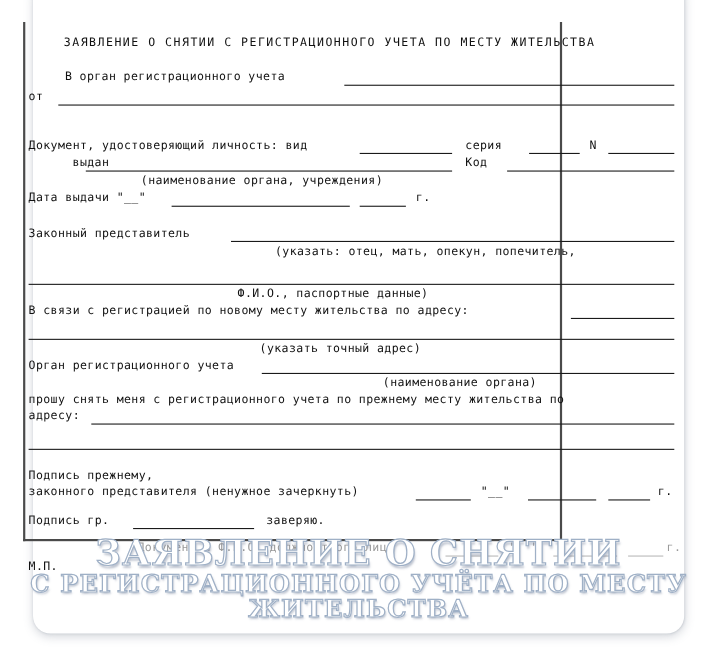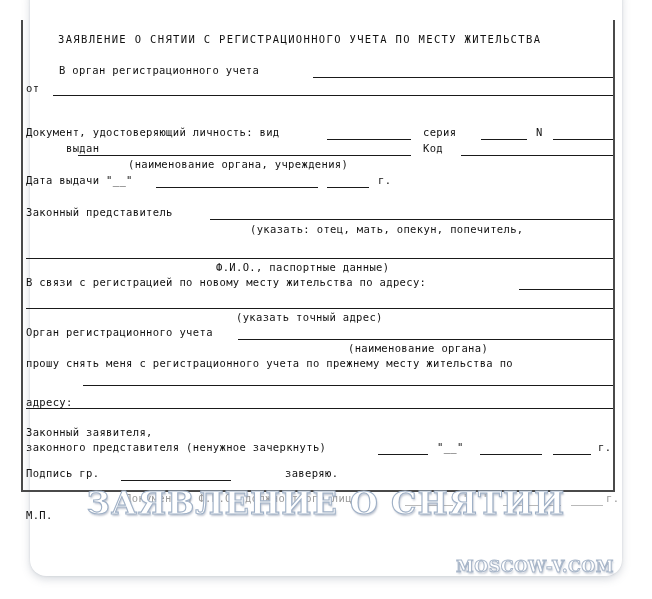--- a/index.html
+++ b/index.html
@@ -27,21 +27,21 @@
     border-radius: 16px;
     box-shadow: 0 3px 9px rgba(120,130,145,0.30),
                 0 0 2px rgba(120,130,145,0.25);
   }
 
   
   #form {
     position: absolute;
     left: 21px;
     top: 20px;
-    width: 594px;
+    width: 490px;
     height: 472px;
     border-left: 2px solid #4a4a4a;
     border-right: 2px solid #4a4a4a;
     border-bottom: 2px solid #4a4a4a;
     box-sizing: border-box;
     background: transparent;
   }
 
   .doc-text {
     position: absolute;
@@ -154,45 +154,45 @@
     <div class="doc-text" style="left:3px; top:256px;">В связи с регистрацией по новому месту жительства по адресу:</div>
     <div class="rule" style="left:496px; top:269px; width:94px;"></div>
     <div class="rule" style="left:3px; top:288px; width:587px;"></div>
     <div class="doc-text" style="left:213px; top:291px;">(указать точный адрес)</div>
 
     <div class="doc-text" style="left:3px; top:306px;">Орган регистрационного учета</div>
     <div class="rule" style="left:215px; top:319px; width:375px;"></div>
     <div class="doc-text" style="left:325px; top:322px;">(наименование органа)</div>
 
     <div class="doc-text" style="left:3px; top:337px;">прошу снять меня с регистрационного учета по прежнему месту жительства по</div>
-    <div class="doc-text" style="left:3px; top:352px;margin-top:24px;">адресу:</div>
+    <div class="doc-text" style="left:3px; top:352px;">адресу:</div>
     <div class="rule" style="left:60px; top:365px; width:530px;"></div>
     <div class="rule" style="left:3px; top:388px; width:587px;"></div>
 
-    <div class="doc-text" style="left:3px; top:406px;">Законный заявителя,</div>
+    <div class="doc-text" style="left:3px; top:406px;">Подпись прежнему,</div>
     <div class="doc-text" style="left:3px; top:421px;">законного представителя (ненужное зачеркнуть)</div>
     <div class="rule" style="left:355px; top:434px; width:50px;"></div>
     <div class="doc-text" style="left:414px; top:421px;">"__"</div>
     <div class="rule" style="left:457px; top:434px; width:62px;"></div>
     <div class="rule" style="left:530px; top:434px; width:38px;"></div>
     <div class="doc-text" style="left:575px; top:421px;">г.</div>
 
     <div class="doc-text" style="left:3px; top:447px;">Подпись гр.</div>
     <div class="rule" style="left:98px; top:460px; width:110px;"></div>
-    <div class="doc-text" style="left:219px; top:447px;margin-left:43px;">заверяю.</div>
+    <div class="doc-text" style="left:219px; top:447px;">заверяю.</div>
 
     <div class="doc-text" style="left:3px; top:489px;">М.П.</div>
     <div class="doc-text faded" style="left:102px; top:472px;">Документ и Ф.И.О. должностного лица</div>
     <div class="rule-faded" style="left:382px; top:485px; width:48px;"></div>
     <div class="doc-text faded" style="left:440px; top:472px;">"  "</div>
     <div class="rule-faded" style="left:480px; top:485px; width:58px;"></div>
     <div class="rule-faded" style="left:548px; top:485px; width:32px;"></div>
     <div class="doc-text faded" style="left:583px; top:472px;">г.</div>
 
   </div>
 
   <div id="watermark">
     <div class="wm-line" id="wm1">ЗАЯВЛЕНИЕ О СНЯТИИ</div>
+    <div class="wm-line" id="wm2">С РЕГИСТРАЦИОННОГО УЧЁТА ПО МЕСТУ ЖИТЕЛЬСТВА</div>
   </div>
 
-  <div id="sitemark">MOSCOW-V.COM</div>
 
 </div>
 
 </body></html>

